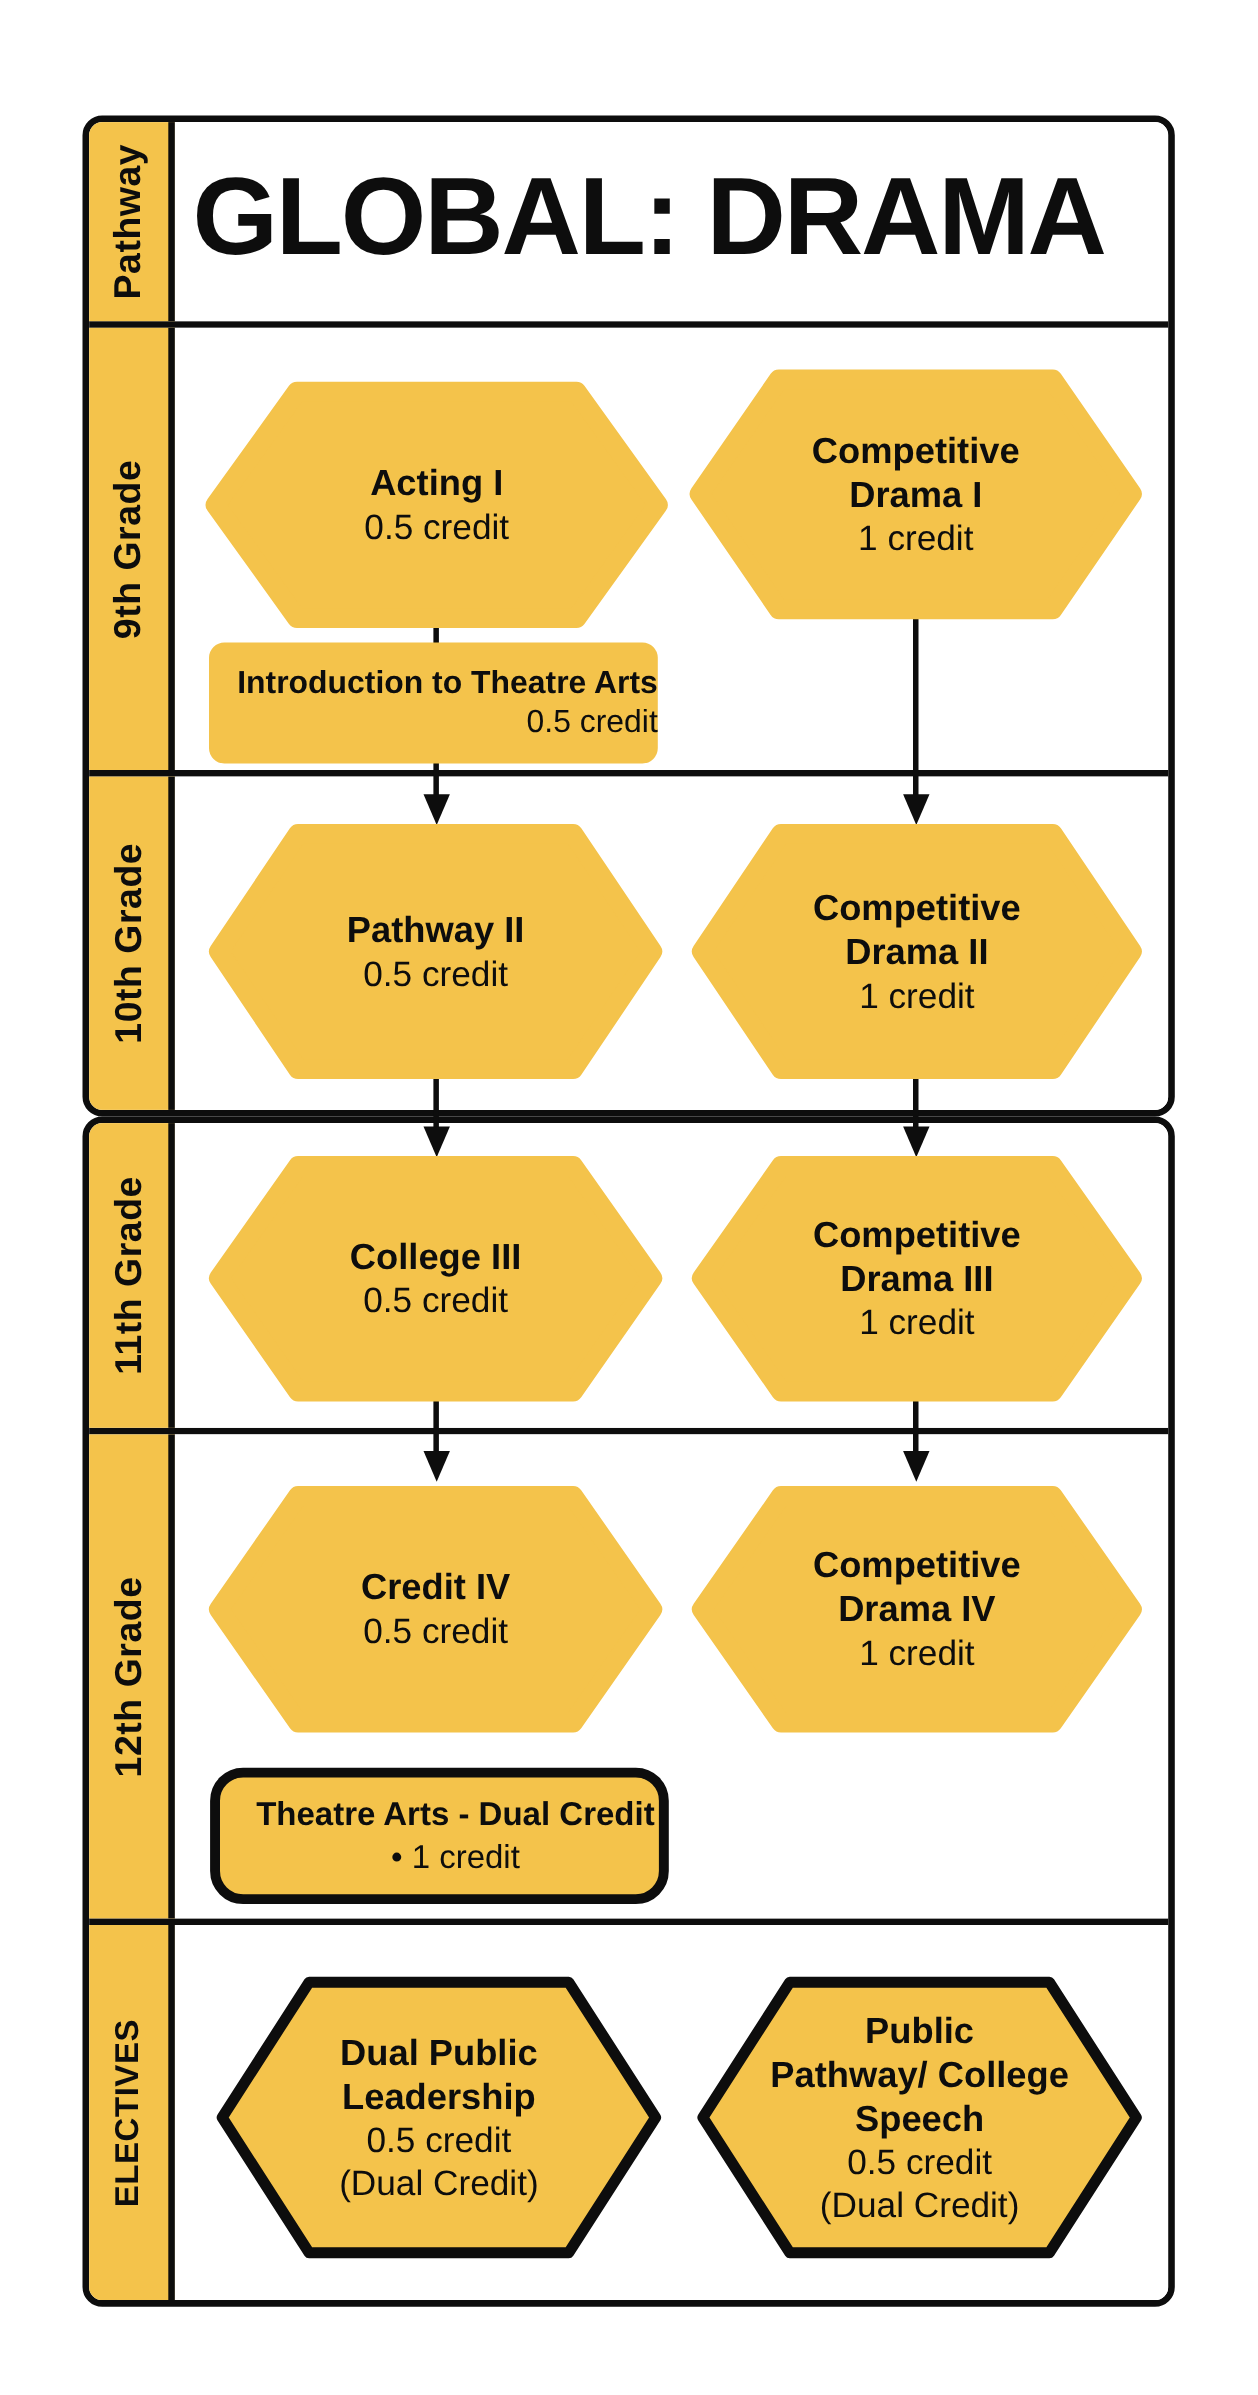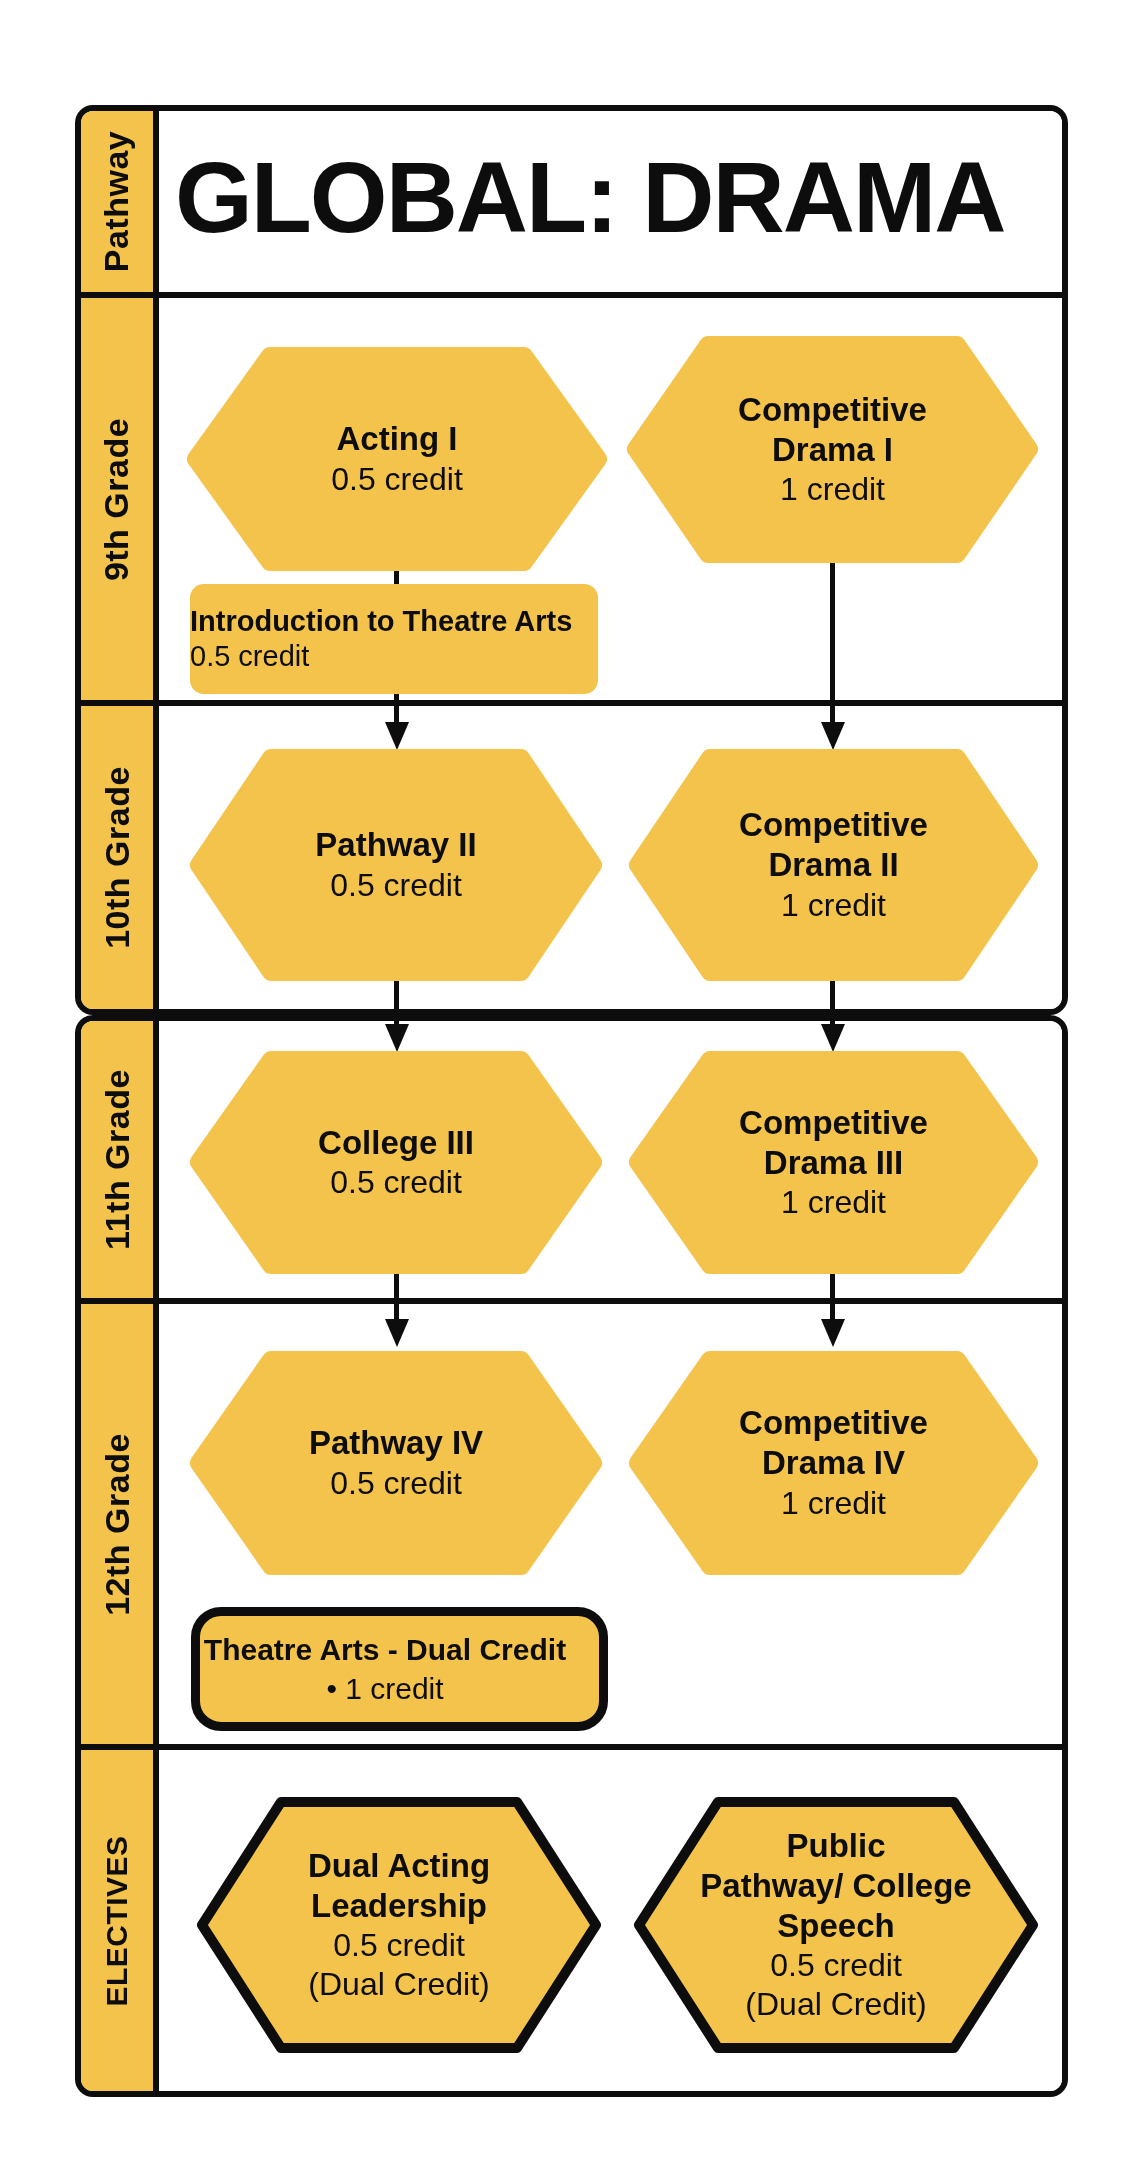--- a/index.html
+++ b/index.html
@@ -36,21 +36,21 @@
   .hex{position:absolute;}
   .hex svg{position:absolute;inset:0;width:100%;height:100%;overflow:visible;display:block;}
   .hex .fill{fill:var(--accent);stroke:var(--accent);stroke-width:18;stroke-linejoin:round;}
   .hex.bordered .fill{stroke:var(--ink);stroke-width:10;}
   .hex-text{position:absolute;inset:0;display:flex;flex-direction:column;
             align-items:center;justify-content:center;text-align:center;}
   .course-name{font-weight:700;font-size:33px;line-height:1.22;white-space:pre-line;}
   .course-credit,.course-note{font-size:32px;line-height:1.22;}
 
   .note-box{position:absolute;background:var(--accent);border-radius:14px;
-            display:flex;flex-direction:column;align-items:flex-start;justify-content:center;
+            display:flex;flex-direction:column;align-items:flex-end;justify-content:center;
             text-align:center;}
   #intro-box .course-name{font-size:29px;white-space:nowrap;}
   #intro-box .course-credit{font-size:29px;}
   #theatre-box{border:9px solid var(--ink);border-radius:30px;}
   .theatre-text{margin:0;width:370px;font-size:30px;line-height:1.3;text-align:center;}
   .theatre-text b{font-weight:700;}
 
   .vline{position:absolute;width:5px;background:var(--ink);}
   .arrowhead{position:absolute;width:0;height:0;
              border-left:12px solid transparent;border-right:12px solid transparent;
@@ -183,21 +183,21 @@
 Drama III</div>
         <div class="course-credit">1 credit</div>
       </div>
     </div>
 
     <div class="hex" style="left:191px;top:1352px;width:410px;height:222px">
       <svg viewBox="0 0 410 222">
         <polygon class="fill" points="8,111 80,8 330,8 402,111 330,214 80,214"></polygon>
       </svg>
       <div class="hex-text">
-        <div class="course-name">Pathway IV</div>
+        <div class="course-name">Credit IV</div>
         <div class="course-credit">0.5 credit</div>
       </div>
     </div>
     <div class="hex" style="left:630px;top:1352px;width:407px;height:222px">
       <svg viewBox="0 0 407 222">
         <polygon class="fill" points="8,111 80,8 327,8 399,111 327,214 80,214"></polygon>
       </svg>
       <div class="hex-text">
         <div class="course-name">Competitive
 Drama IV</div>
@@ -206,21 +206,21 @@
     </div>
     <div class="note-box" id="theatre-box" style="left:191px;top:1607px;width:417px;height:124px">
       <p class="theatre-text"><b>Theatre Arts - Dual Credit</b> <span>• 1 credit</span></p>
     </div>
 
     <div class="hex bordered" style="left:195px;top:1795px;width:408px;height:260px">
       <svg viewBox="0 0 408 260">
         <polygon class="fill" points="7,130 86,7 322,7 401,130 322,253 86,253"></polygon>
       </svg>
       <div class="hex-text">
-        <div class="course-name">Dual Acting
+        <div class="course-name">Dual Public
 Leadership</div>
         <div class="course-credit">0.5 credit</div>
         <div class="course-note">(Dual Credit)</div>
       </div>
     </div>
     <div class="hex bordered" style="left:632px;top:1795px;width:408px;height:260px">
       <svg viewBox="0 0 408 260">
         <polygon class="fill" points="7,130 86,7 322,7 401,130 322,253 86,253"></polygon>
       </svg>
       <div class="hex-text">

